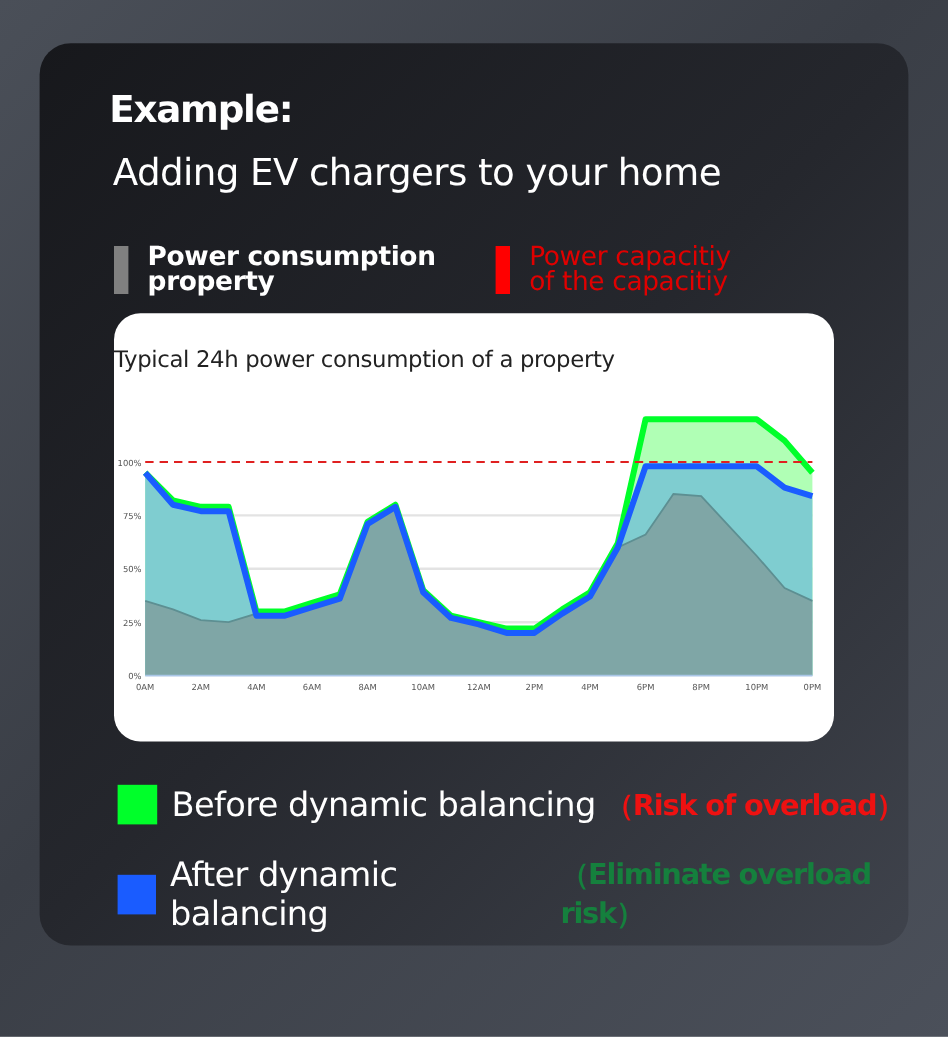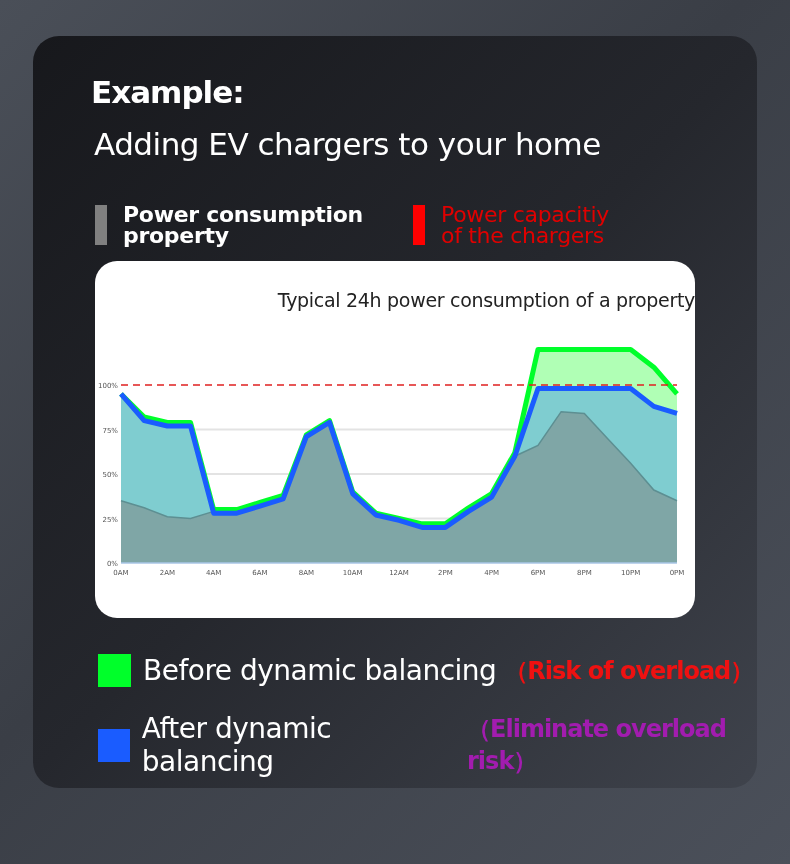--- a/index.html
+++ b/index.html
@@ -30,35 +30,35 @@
   .lt-consumption .text { color: #ffffff; font-weight: bold; }
   .lt-capacity { left: 413px; justify-content: space-between; }
   .lt-capacity .swatch { background: #ff0000; }
   .lt-capacity .text { color: #e00000; }
 
   .chart-panel {
     position: absolute; left: 95px; top: 261px; width: 600px; height: 357px;
     background: #fff; border-radius: 22px; overflow: hidden;
   }
   .chart-title {
-    position: absolute; left: 0; width: 100%; top: 28px; text-align: right;
+    position: absolute; left: 0; width: 100%; top: 28px; text-align: left;
     font-size: 19px; color: #222; letter-spacing: -0.3px;
   }
   .chart-svg { position: absolute; left: 0; top: 0; }
 
   .legend-bottom { position: absolute; left: 98px; display: flex; align-items: center; }
   .legend-bottom .swatch { width: 33px; height: 33px; margin-right: 12px; }
   .legend-bottom .label { color: #fff; font-size: 28px; letter-spacing: -0.5px; }
   .legend-bottom .note { font-size: 24px; font-weight: bold; letter-spacing: -1px; margin-left: 8px; }
   .lb-before { top: 654px; }
   .lb-before .swatch { background: #00ff2a; }
   .lb-before .note { color: #ee1111; }
   .lb-after { top: 712px; }
   .lb-after .swatch { background: #1a5cff; }
-  .lb-after .note { color: #a21caf; }
+  .lb-after .note { color: #15803d; }
 </style>
 </head>
 <body>
 
 <div class="card"></div>
 
 <div class="example-label">Example:</div>
 <div class="subtitle">Adding EV chargers to your home</div>
 
 <div class="legend-top lt-consumption">
@@ -66,21 +66,21 @@
   <div class="text">
     <div>Power consumption</div>
     <div>property</div>
   </div>
 </div>
 
 <div class="legend-top lt-capacity">
   <div class="swatch"></div>
   <div class="text">
     <div>Power capacitiy</div>
-    <div>of the chargers</div>
+    <div>of the capacitiy</div>
   </div>
 </div>
 
 <div class="chart-panel">
   <div class="chart-title">Typical 24h power consumption of a property</div>
   <svg class="chart-svg" id="chart" width="600" height="357">
       <line x1="26" x2="582" y1="257.5" y2="257.5" stroke="#e3e3e3" stroke-width="2"></line>
       <line x1="26" x2="582" y1="213" y2="213" stroke="#e3e3e3" stroke-width="2"></line>
       <line x1="26" x2="582" y1="168.5" y2="168.5" stroke="#e3e3e3" stroke-width="2"></line>
       <text x="23" y="305" text-anchor="end" font-size="7" fill="#555" font-family="DejaVu Sans, sans-serif">0%</text>

